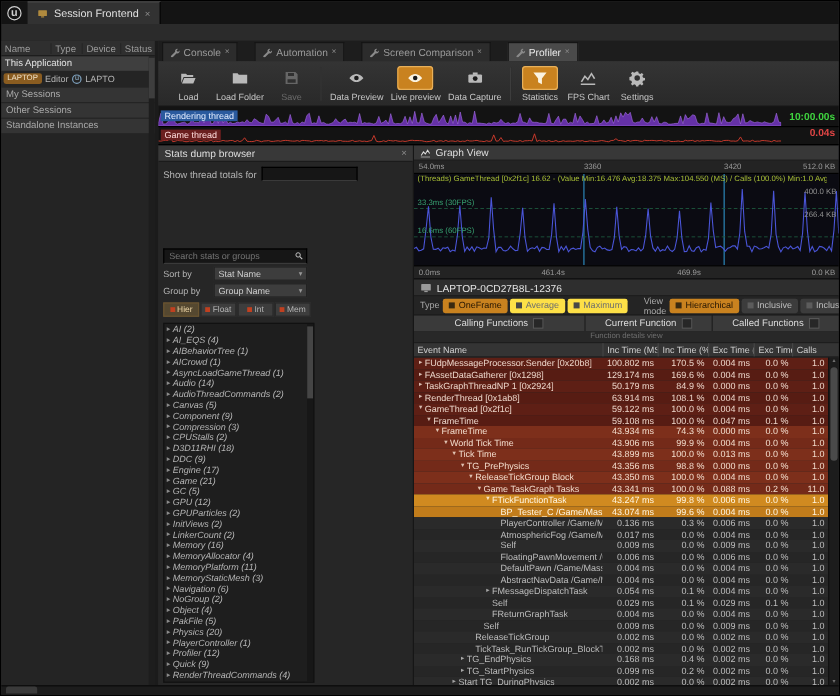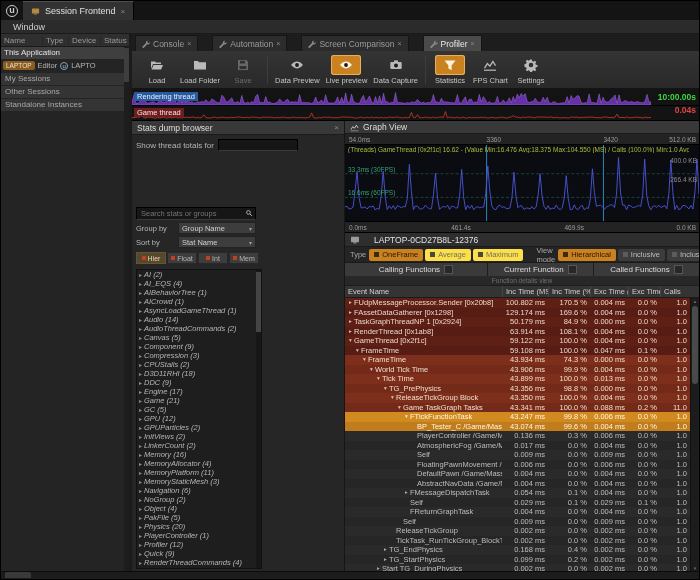--- a/index.html
+++ b/index.html
@@ -110,21 +110,21 @@
   .graphbody{flex:1;position:relative;background:#0b0b12;min-height:0;}
   .graphbody svg{position:absolute;inset:0;width:100%;height:100%;}
   .legend{position:absolute;top:1px;left:3px;right:10px;font-size:6.5px;color:#a8bf35;white-space:nowrap;overflow:hidden;}
   .fps{position:absolute;left:3px;font-size:6.5px;color:#37a070;}
   .f0{top:21px;}.f1{top:44px;}
   .mem{position:absolute;right:2px;font-size:6.5px;color:#8f8f8f;}
   .m0{top:12px;}.m1{top:31px;}
   
   .profpanel{flex:1;display:flex;flex-direction:column;min-height:0;background:#262626;}
   .sesshead{height:14px;flex:none;background:#2e2e2e;border-bottom:1px solid #1a1a1a;display:flex;
-    align-items:center;gap:14px;padding:0 5px;font-size:8.5px;color:#e2e2e2;}
+    align-items:center;gap:4px;padding:0 5px;font-size:8.5px;color:#e2e2e2;}
   .sesshead svg{width:10px;height:10px;fill:#9a9a9a;}
   .filterrow{height:16px;flex:none;background:#242424;border-bottom:1px solid #1a1a1a;display:flex;
     align-items:center;gap:3px;padding:0 5px;font-size:7.5px;}
   .flabel{color:#a8a8a8;}
   .flabel.vm{margin-left:10px;}
   .btngroup{display:flex;gap:2px;}
   .fbtn{height:12px;display:flex;align-items:center;gap:3px;padding:0 5px;border-radius:2px;font-size:7.5px;}
   .fbtn .sq{width:5px;height:5px;flex:none;}
   .b-orange{background:#c9821f;color:#241503;}.b-orange .sq{background:#3a2a10;}
   .b-dim{background:#fde047;color:#6e6e6e;}.b-dim .sq{background:#474747;}
@@ -213,23 +213,20 @@
       </div>
     <div class="title-tab">
       <svg class="mini">
           <use href="#i-monitor"></use>
         </svg>
       <span>Session Frontend</span>
       <span class="tclose">×</span>
     </div>
   </div>
 
-  <div class="menubar">
-    <span class="menu-item">Window</span>
-  </div>
 
   <div class="content">
 
     <div class="sessions">
       <div class="sess-cols">
         <span class="sc0">Name</span>
         <span class="sc1">Type</span>
         <span class="sc2">Device</span>
         <span class="sc3">Status</span>
       </div>
@@ -399,30 +396,30 @@
           </div>
           <div class="searchrow">
             <div class="searchbox">
               <input placeholder="Search stats or groups" style="">
               <svg viewBox="0 0 14 14">
                   <use href="#i-search"></use>
                 </svg>
             </div>
           </div>
           <div class="comborow">
+            <span class="lbl">Sort by</span>
+            <div class="combo">
+              <span>Stat Name</span>
+              <span class="car">▾</span>
+            </div>
+          </div>
+          <div class="comborow">
             <span class="lbl">Group by</span>
             <div class="combo">
               <span>Group Name</span>
-              <span class="car">▾</span>
-            </div>
-          </div>
-          <div class="comborow">
-            <span class="lbl">Sort by</span>
-            <div class="combo">
-              <span>Stat Name</span>
               <span class="car">▾</span>
             </div>
           </div>
           <div class="filters" id="statfilters">
               <div class="fltbtn on">
     <span class="dot"></span>
     <span class="flt-label">Hier</span>
   </div>
               <div class="fltbtn">
     <span class="dot"></span>

